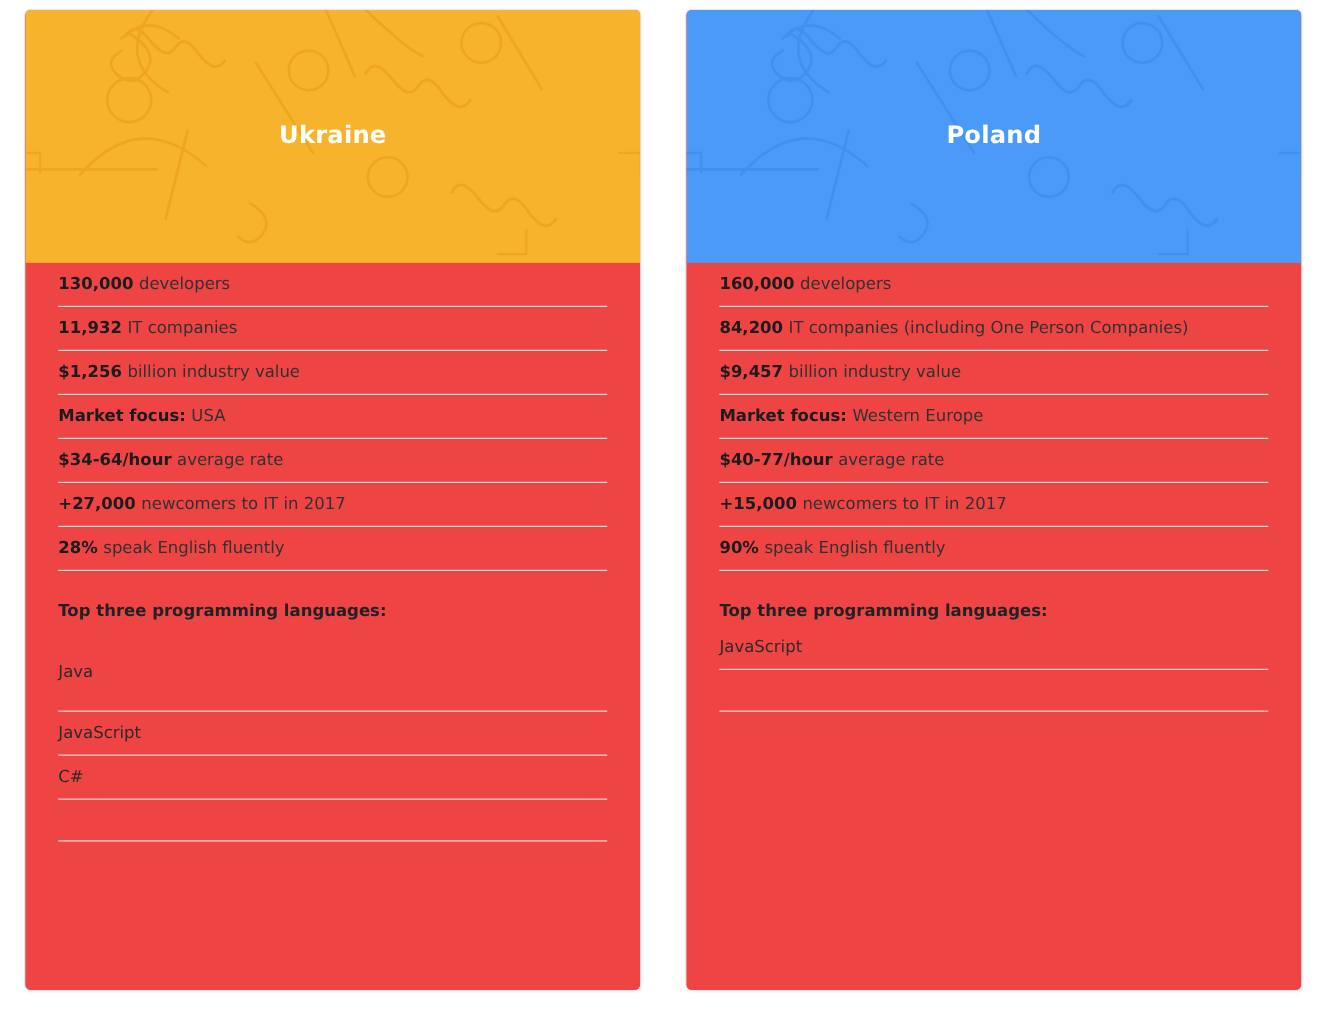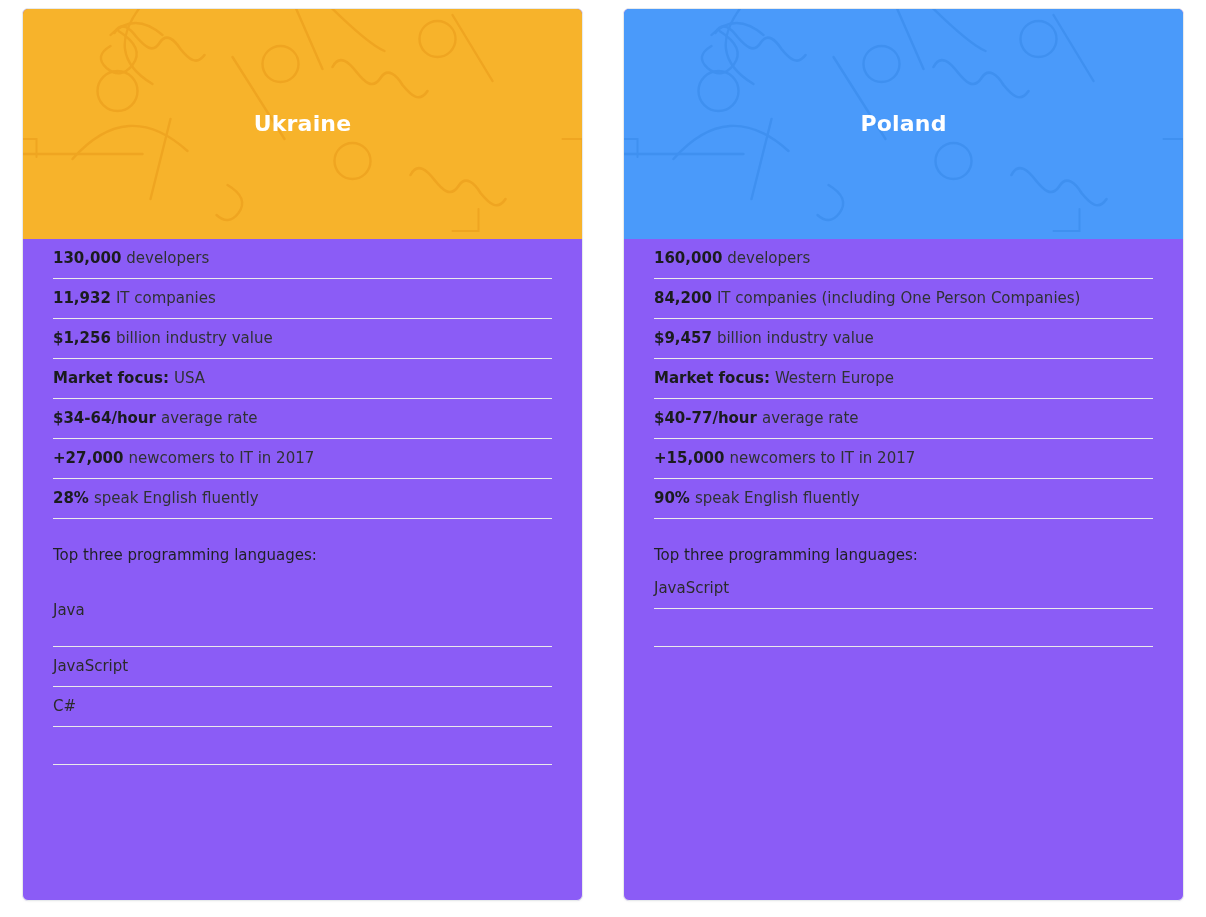--- a/index.html
+++ b/index.html
@@ -15,21 +15,21 @@
     width: 1206px;
     height: 917px;
     display: flex;
     gap: 40px;
     padding: 8px 22px 0 22px;
     overflow: hidden;
   }
 
   .card {
     flex: 1 1 0;
-    background: #8b5cf6;
+    background: #ef4444;
     border: 1px solid #e7eaec;
     border-radius: 6px;
     box-shadow: 0 1px 2px rgba(0,0,0,0.04);
     overflow: hidden;
     display: flex;
     flex-direction: column;
     height: 893px;
   }
 
   .card-header {
@@ -72,21 +72,21 @@
     border-bottom: 1px solid #eaeaea;
     font-size: 15px;
     color: #2b2b2b;
     line-height: 1.3;
   }
 
   .row:last-child { border-bottom: 1px solid #eaeaea; }
 
   .row.no-rule { border-bottom: none; height: 50px; align-items: flex-end; padding-bottom: 4px; }
 
-  .row.lang-head { font-weight: normal; color: #1f2124; }
+  .row.lang-head { font-weight: bold; color: #1f2124; }
 
   .row.lang-first { height: 54px; align-items: flex-start; padding-top: 8px; margin-top: 24px; }
 
   .row.filler { height: 38px; }
   .row .lead { font-weight: bold; color: #1a1c1e; margin-right: 5px; }
   .row .rest { font-weight: normal; color: #2f3234; }
 </style>
 </head>
 <body>
 

